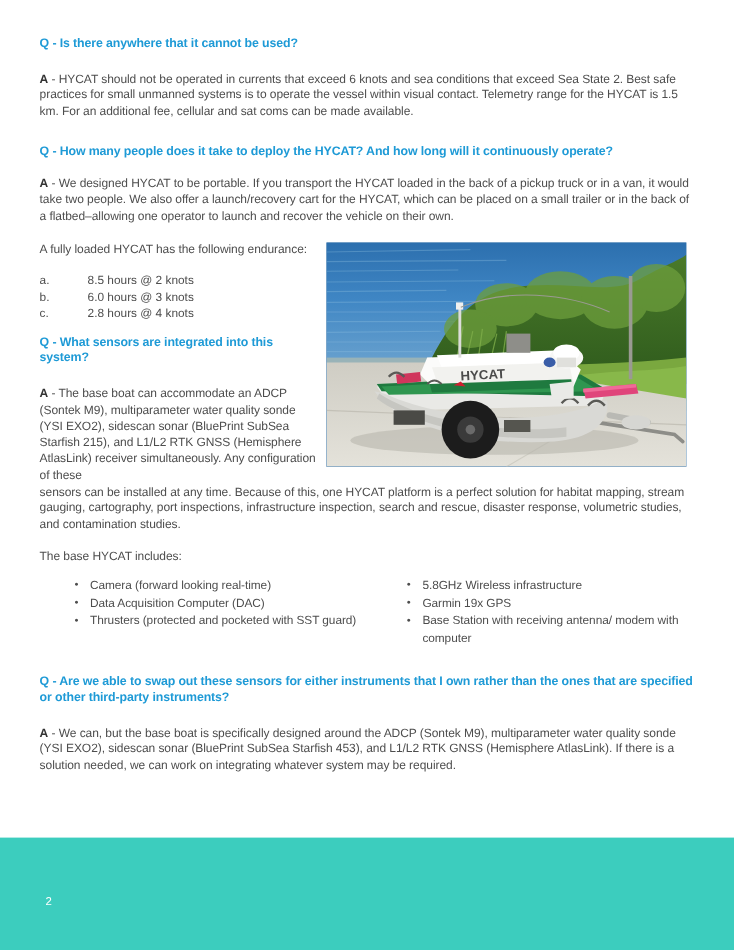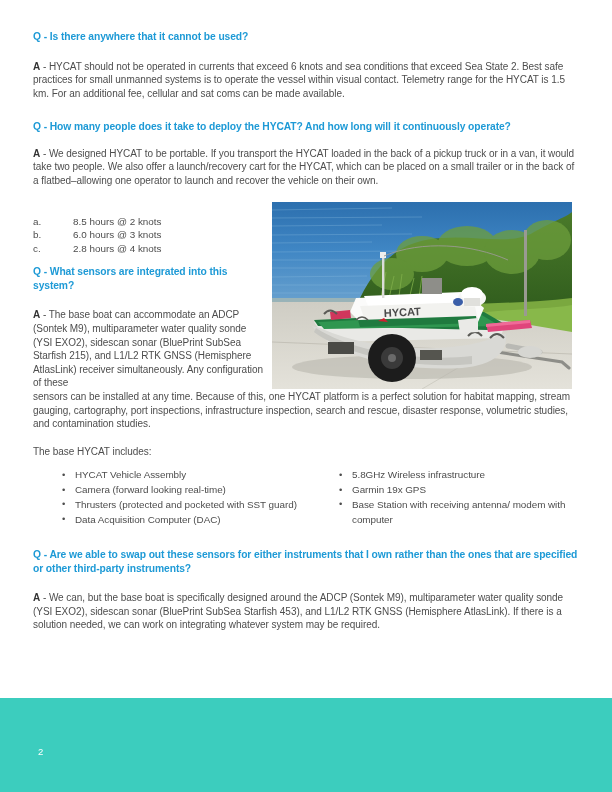--- a/index.html
+++ b/index.html
@@ -273,20 +273,21 @@
           <circle cx="120" cy="156" r="24" fill="#1c1c1c"></circle>
           <circle cx="120" cy="156" r="11" fill="#3a3a3a"></circle>
           <circle cx="120" cy="156" r="4" fill="#6a6a6a"></circle>
 
           <rect x="56" y="140" width="26" height="12" fill="#4a4a46"></rect>
           <rect x="148" y="148" width="22" height="10" fill="#55554f"></rect>
         </svg>
       </div>
 
       <div class="left-col">
+        <p class="para">A fully loaded HYCAT has the following endurance:</p>
         <div class="sp-13"></div>
         <ul class="endurance-list">
           <li>
               <span class="marker">a.</span>
               <span>8.5 hours @ 2 knots</span>
             </li>
           <li>
               <span class="marker">b.</span>
               <span>6.0 hours @ 3 knots</span>
             </li>
@@ -310,24 +311,23 @@
 
     <div class="sp-14"></div>
 
     <p class="para">The base HYCAT includes:</p>
 
     <div class="sp-10"></div>
 
     <div class="bullets">
       <div class="bul-col left">
         <ul class="bul-list">
-          <li>HYCAT Vehicle Assembly</li>
           <li>Camera (forward looking real-time)</li>
+          <li>Data Acquisition Computer (DAC)</li>
           <li>Thrusters (protected and pocketed with SST guard)</li>
-          <li>Data Acquisition Computer (DAC)</li>
         </ul>
       </div>
       <div class="bul-col right">
         <ul class="bul-list">
           <li>5.8GHz Wireless infrastructure</li>
           <li>Garmin 19x GPS</li>
           <li>Base Station with receiving antenna/ modem with computer</li>
         </ul>
       </div>
       <div class="bullets-spacer"></div>

